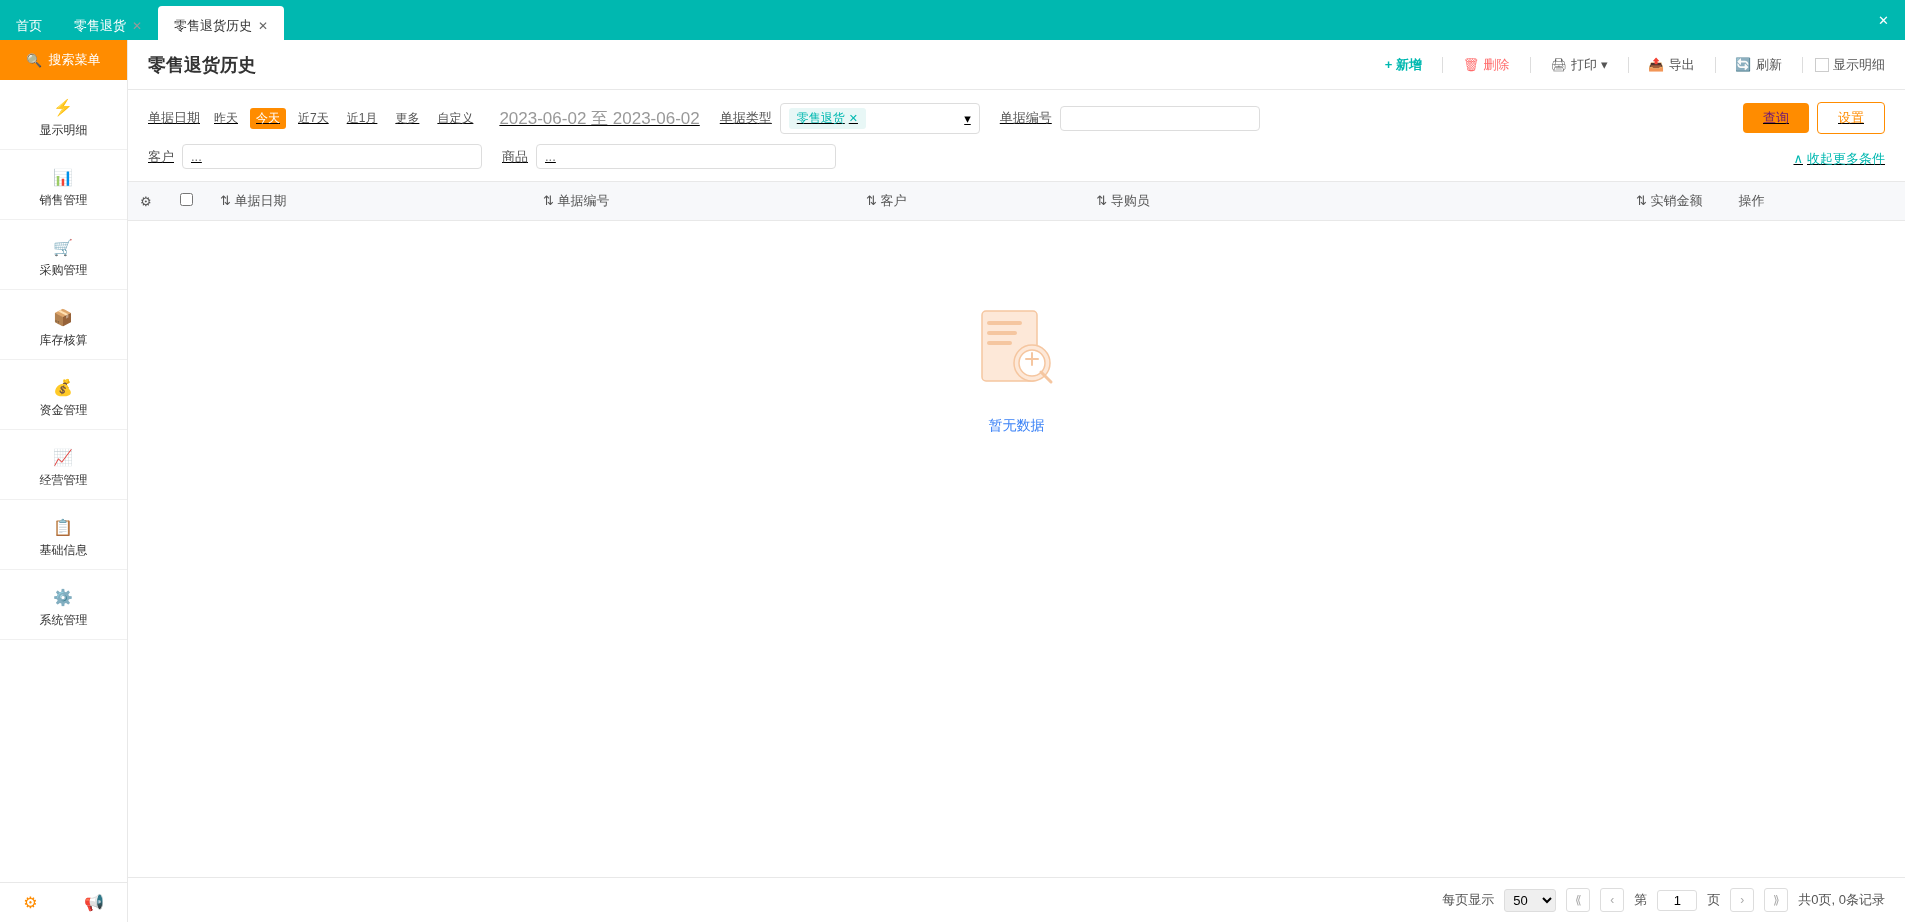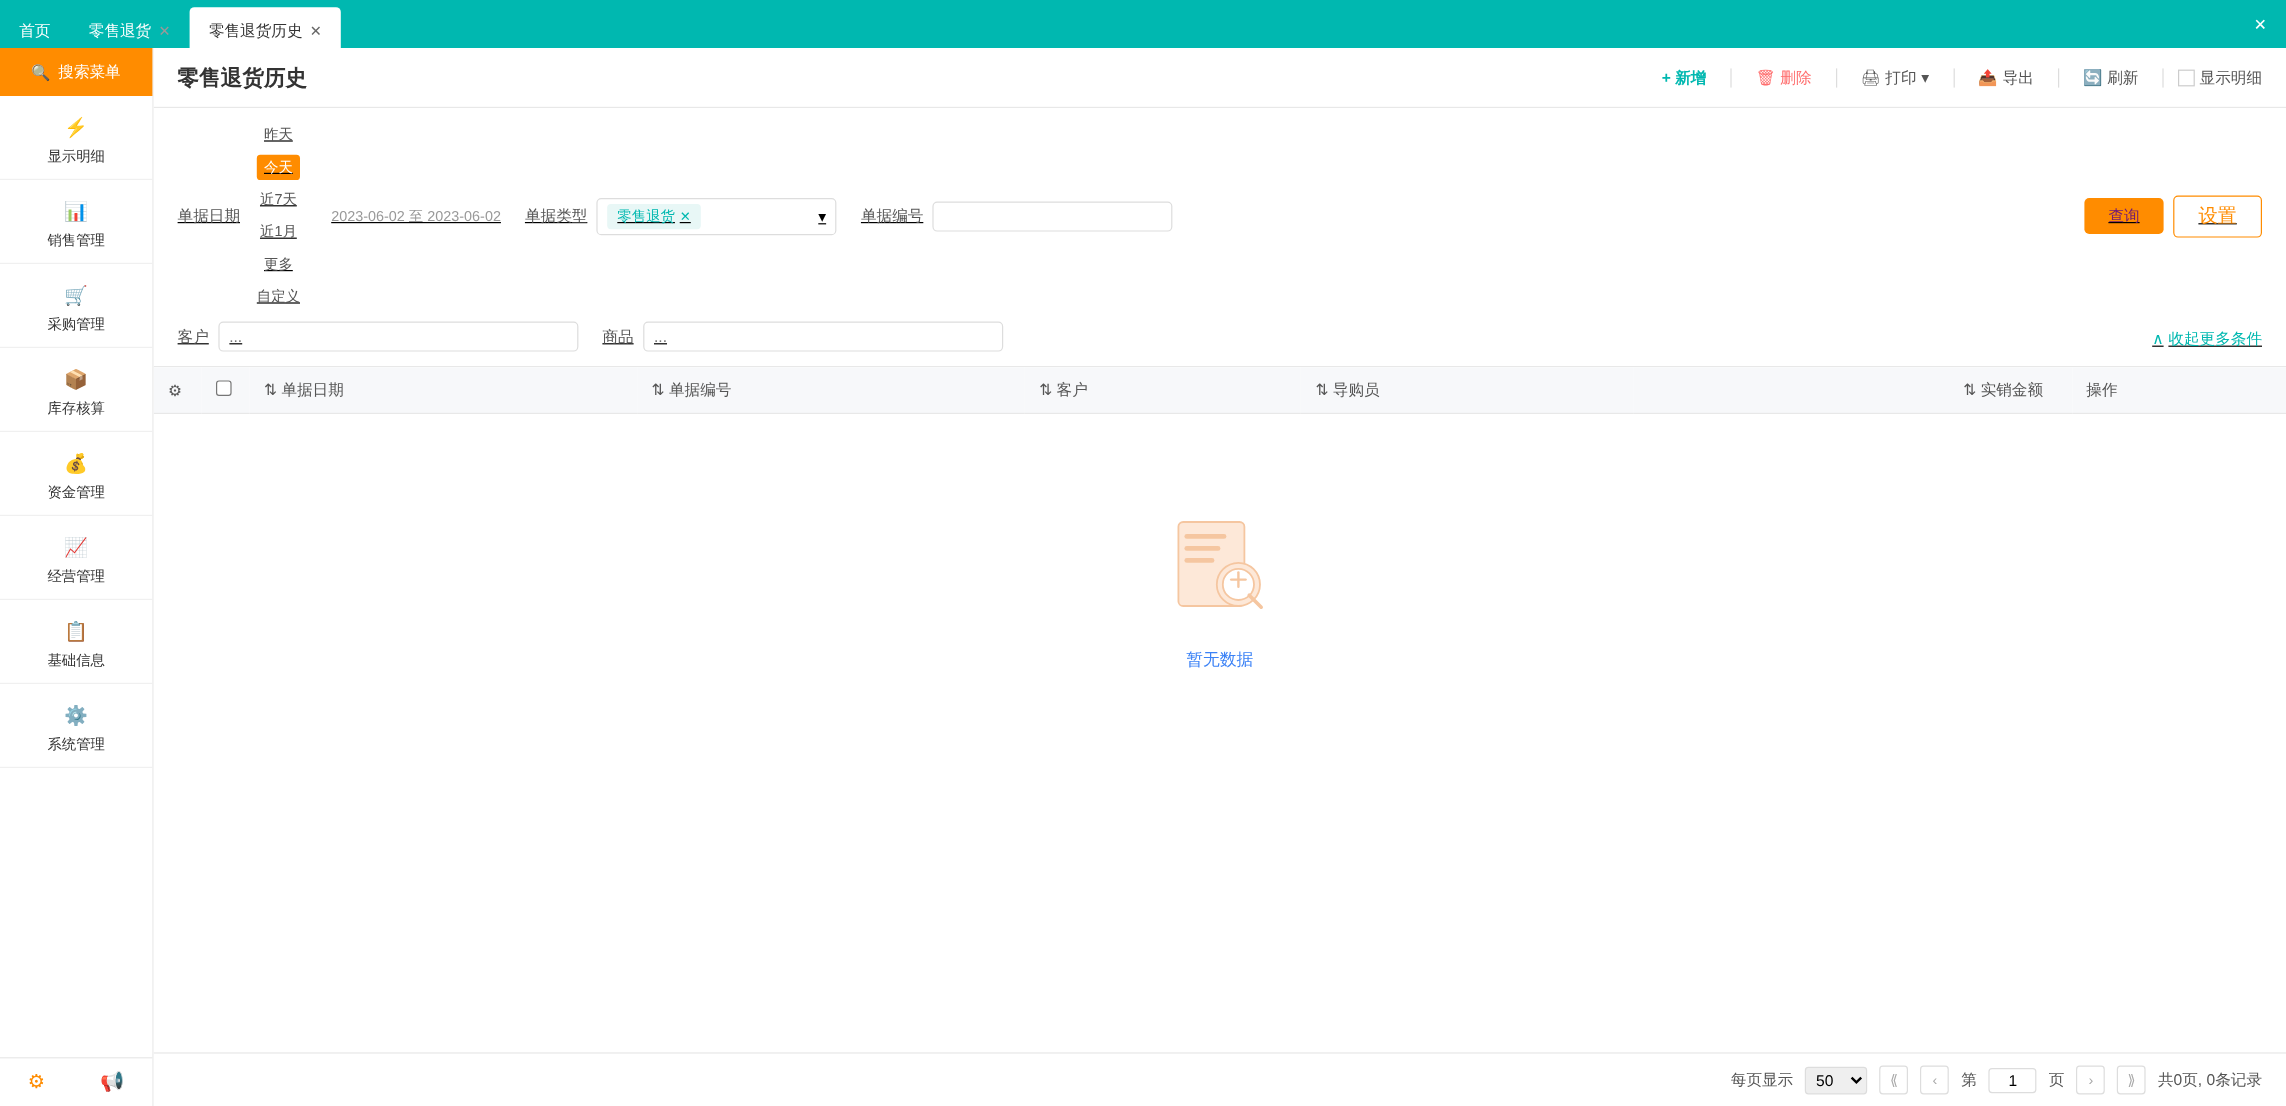--- a/index.html
+++ b/index.html
@@ -162,21 +162,21 @@
       cursor: pointer;
       font-size: 13px;
     }
     .btn-setting {
       background: #fff;
       color: #ff8c00;
       padding: 6px 20px;
       border: 1px solid #ff8c00;
       border-radius: 4px;
       cursor: pointer;
-      font-size: 16px;
+      font-size: 13px;
     }
     .show-detail-label {
       font-size: 13px;
       color: #555;
       display: flex;
       align-items: center;
       gap: 4px;
     }
     .checkbox-box {
       width: 14px;
@@ -208,35 +208,34 @@
     .filter-label {
       font-size: 13px;
       color: #555;
       white-space: nowrap;
     }
     .date-shortcuts {
       display: flex;
       align-items: center;
       gap: 6px;
       font-size: 12px;
-      flex-direction: column;
     }
     .date-btn {
       padding: 2px 6px;
       cursor: pointer;
       color: #555;
       border-radius: 3px;
     }
     .date-btn.active {
       background: #ff8c00;
       color: #fff;
       text-align: right;
     }
     .date-range {
-      font-size: 12px;
+      font-size: 17px;
       color: #999;
     }
     .filter-select {
       display: flex;
       align-items: center;
       border: 1px solid #ddd;
       border-radius: 4px;
       padding: 4px 8px;
       font-size: 13px;
       min-width: 200px;

